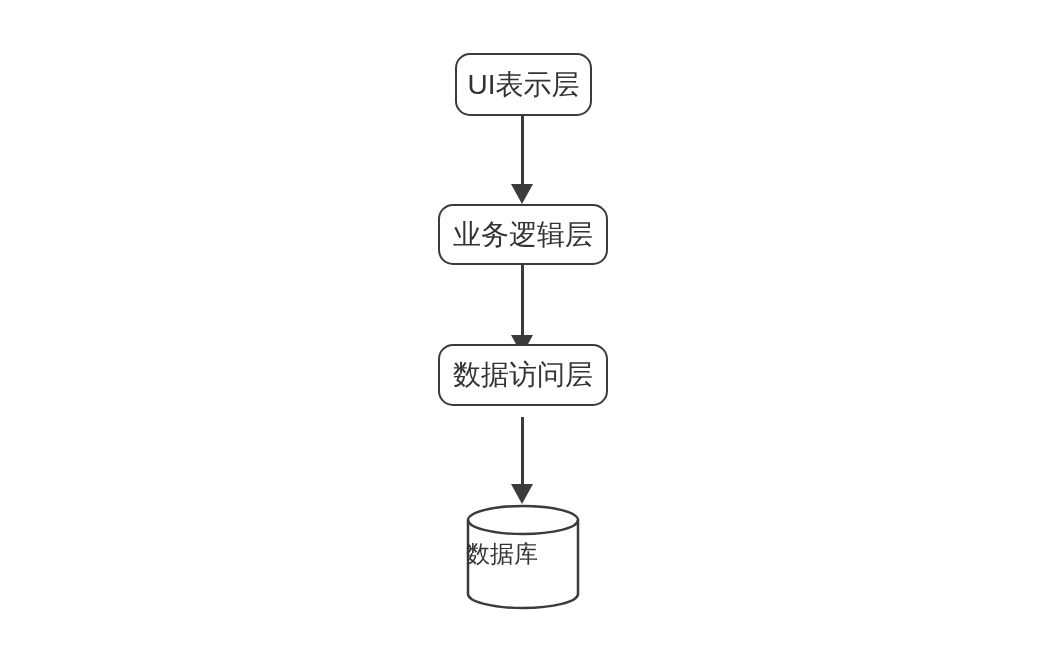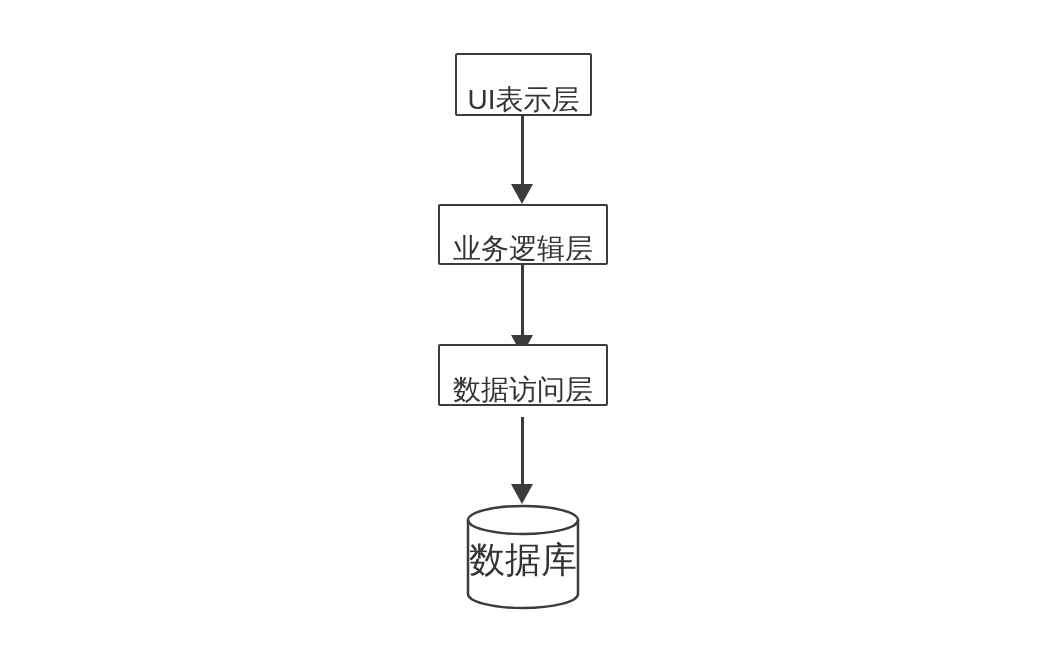--- a/index.html
+++ b/index.html
@@ -15,24 +15,24 @@
     overflow: hidden;
   }
   .canvas {
     position: relative;
     width: 1046px; height: 669px;
     background: var(--bg);
   }
   .node {
     position: absolute;
     display: flex;
-    align-items: flex-end;
+    align-items: center;
     justify-content: center;
     border: 2px solid var(--stroke);
-    border-radius: 2px;
+    border-radius: 15px;
     background: var(--bg);
     color: var(--text);
     font-size: 28px;
     line-height: 1;
     white-space: nowrap;
   }
   .node-ui        { left: 455px; top: 53px;  width: 137px; height: 63px; }
   .node-business  { left: 438px; top: 204px; width: 170px; height: 61px; }
   .node-dataaccess{ left: 438px; top: 344px; width: 170px; height: 62px; }
 
@@ -63,23 +63,23 @@
     position: absolute;
     left: 466px; top: 504px;
     width: 114px; height: 106px;
     color: var(--stroke);
   }
   .cylinder svg { display: block; width: 100%; height: 100%; }
   .cylinder-label {
     position: absolute;
     left: 0; right: 0;
     top: 38px;
-    text-align: center;
+    text-align: left;
     color: var(--text);
-    font-size: 36px;
+    font-size: 24px;
     line-height: 1;
     white-space: nowrap;
   }
 </style>
 </head>
 <body>
 
 <div class="canvas">
 
   <div class="node node-ui">

